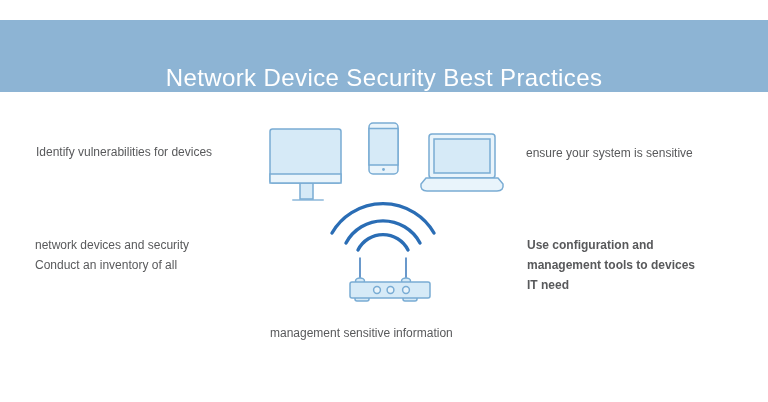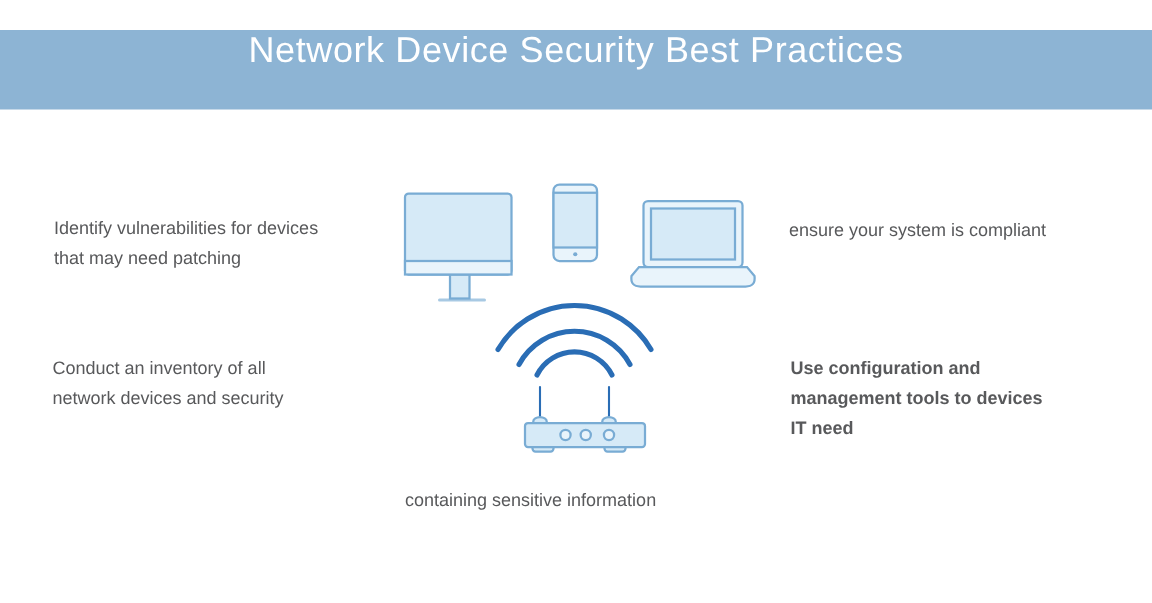--- a/index.html
+++ b/index.html
@@ -12,24 +12,24 @@
     height: 402px;
     background: var(--page_bg, #fff);
     overflow: hidden;
   }
 
   .banner {
     position: absolute;
     left: 0;
     top: 20px;
     width: 100%;
-    height: 53px;
+    height: 72px;
     background: var(--banner_bg, #8db4d4);
     display: flex;
-    align-items: flex-start;
+    align-items: flex-end;
     justify-content: center;
   }
   .banner h1 {
     color: var(--banner_text, #fff);
     font-size: 24px;
     font-weight: 300;
     letter-spacing: 0.4px;
   }
 
   .caption {
@@ -61,40 +61,39 @@
 <body>
 
 <div class="page">
 
   <div class="banner">
     <h1>Network Device Security Best Practices</h1>
   </div>
 
   <div class="caption cap-identify">
     <span>Identify vulnerabilities for devices</span>
-    <span>that may need patching</span>
   </div>
 
   <div class="caption cap-inventory">
+    <span>network devices and security</span>
     <span>Conduct an inventory of all</span>
-    <span>network devices and security</span>
   </div>
 
   <div class="caption cap-report">
-    <span>ensure your system is compliant</span>
+    <span>ensure your system is sensitive</span>
   </div>
 
   <div class="caption cap-configure">
     <span>Use configuration and</span>
     <span>management tools to devices</span>
     <span>IT need</span>
   </div>
 
   <div class="caption cap-highrisk">
-    <span>containing sensitive information</span>
+    <span>management sensitive information</span>
   </div>
 
   <svg class="art" width="260" height="195" viewBox="0 0 260 195" xmlns="http://www.w3.org/2000/svg">
 
     <g>
       <rect class="f" x="45" y="71" width="13" height="18"></rect>
       <path class="base-ln" d="M38,90 H68"></path>
       <rect class="f" x="15" y="19" width="71" height="54" rx="2.5"></rect>
       <rect class="fl" x="15" y="64" width="71" height="9"></rect>
     </g>

